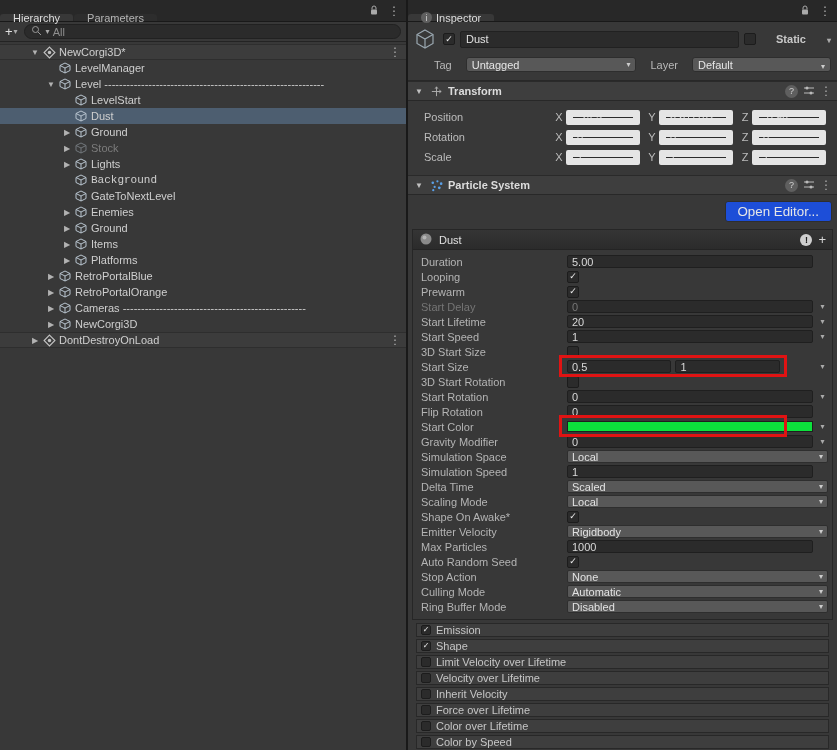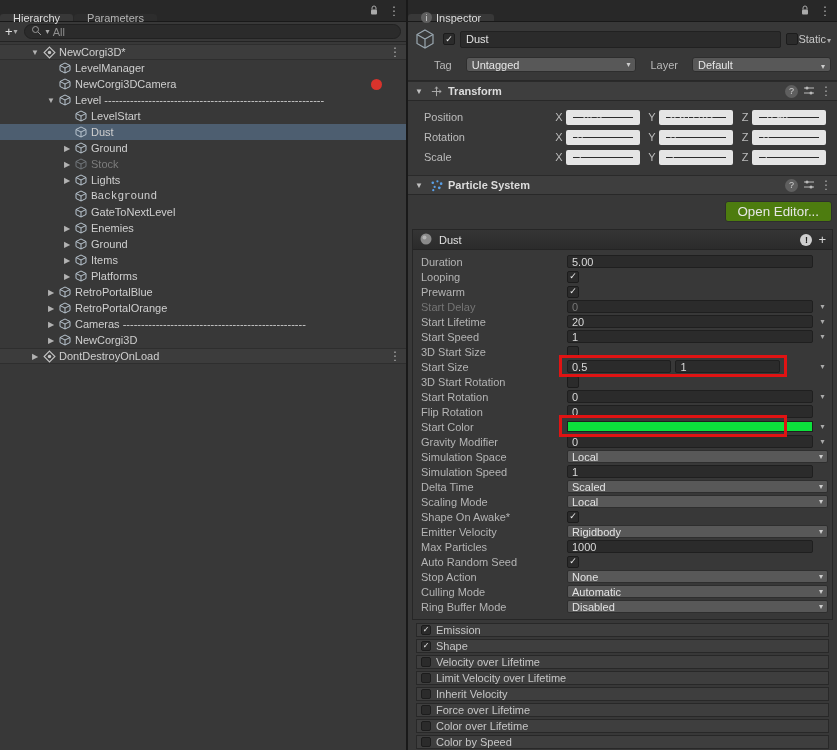--- a/index.html
+++ b/index.html
@@ -30,21 +30,21 @@
   .arrow { width:14px; min-width:14px; text-align:center; font-size:8px; color:#b2b2b2; }
   .ticon { width:14px; min-width:14px; height:13px; display:inline-flex; align-items:center; justify-content:center; margin-right:3px; }
   .tlabel { color:#cfcfcf; }
   .row-menu { position:absolute; right:5px; color:#b0b0b0; font-size:12px; }
   .red-badge { position:absolute; right:24px; top:3px; width:11px; height:11px; border-radius:50%; background:#d8332c; }
 
   .ihead { padding:5px 6px 7px 6px; border-bottom:1px solid #282828; }
   .ihrow1 { display:flex; align-items:center; gap:5px; height:24px; }
   .goicon { display:flex; align-items:center; margin-right:2px; }
   .namefield { flex:1; height:17px; background:#2b2b2b; border:1px solid #212121; border-radius:2px; display:flex; align-items:center; padding:0 5px; color:#e2e2e2; }
-  .static-wrap { display:flex; align-items:flex-end; gap:0; color:#c8c8c8; }
+  .static-wrap { display:flex; align-items:flex-end; gap:20px; color:#c8c8c8;font-weight:bold; }
   .ihrow2 { display:flex; align-items:center; gap:14px; height:17px; margin-top:5px; padding-left:20px; color:#b8b8b8; }
   .select { background:#585858; border:1px solid #2e2e2e; border-radius:3px; height:15px; display:flex; align-items:center; justify-content:space-between; padding:0 5px; color:#e6e6e6; }
   .select.tagsel { flex:1.25; }
   .select.layersel { flex:1;align-items:flex-end; }
   .sel-arrow { font-size:8px; color:#ccc; margin-left:6px; }
 
   .comp-header { height:20px; background:#3e3e3e; border-top:1px solid #2a2a2a; border-bottom:1px solid #282828; display:flex; align-items:center; gap:5px; padding:0 5px; }
   .fold { font-size:8px; color:#c0c0c0; width:12px; min-width:12px; text-align:center; }
   .comp-title { font-weight:bold; color:#dcdcdc; }
   .spacer { flex:1; }
@@ -52,21 +52,21 @@
   .circ { width:13px; height:13px; border-radius:50%; background:#5f5f5f; color:#d2d2d2; font-size:9px; display:flex; align-items:center; justify-content:center; }
 
   .tbody { padding:6px 4px 8px 4px; }
   .vecrow { display:flex; align-items:center; height:20px; padding-right:2px; }
   .vlabel { flex:0 0 140px; padding-left:12px; color:#bcbcbc; }
   .axis { width:14px; min-width:14px; text-align:center; color:#bcbcbc; }
   .vfield { flex:1; height:15px; background:#2b2b2b; border:7px solid #e5e5e5; border-radius:2px; padding:0 4px; display:flex; align-items:center; color:#dcdcdc; margin-right:5px; overflow:hidden; }
 
   .psbody { padding:4px 4px 0 4px; }
   .open-row { display:flex; justify-content:flex-end; padding:2px 1px 7px 1px; }
-  .btn { background:#4d7c0f; border:1px solid #2e2e2e; border-radius:3px; padding:2px 12px; color:#e6e6e6; }
+  .btn { background:#1d4ed8; border:1px solid #2e2e2e; border-radius:3px; padding:2px 12px; color:#e6e6e6; }
 
   .module-panel { border:1px solid #262626; }
   .module-header { height:20px; background:linear-gradient(#353535,#2b2b2b); display:flex; align-items:center; gap:6px; padding:0 6px; border-bottom:1px solid #242424; }
   .module-title { color:#e0e0e0; flex:1; }
   .wicon { width:12px; height:12px; border-radius:50%; background:#cfcfcf; color:#222; font-size:9px; font-weight:bold; display:flex; align-items:center; justify-content:center; }
   .plusicon { color:#d8d8d8; font-size:13px; line-height:1; }
 
   .props { padding:4px 0 5px 0; background:#383838; }
   .prow { height:15px; display:flex; align-items:center; padding:0 4px 0 8px; }
   .plabel { flex:0 0 146px; color:#b4b4b4; white-space:nowrap; overflow:hidden; }
@@ -137,33 +137,20 @@
           <span class="arrow"></span>
           <span class="ticon">
             <svg width="12" height="12" viewBox="0 0 12 12">
               <g fill="none" stroke="#b8c4cf">
                 <path d="M6 1 L11 3.5 L11 8.5 L6 11 L1 8.5 L1 3.5 Z"></path>
                 <path d="M1 3.5 L6 6 L11 3.5 M6 6 L6 11"></path>
               </g>
             </svg>
           </span>
           <span class="tlabel">LevelManager</span>
-        </div>
-        <div class="trow" style="padding-left: 44px;">
-          <span class="arrow"></span>
-          <span class="ticon">
-            <svg width="12" height="12" viewBox="0 0 12 12">
-              <g fill="none" stroke="#b8c4cf">
-                <path d="M6 1 L11 3.5 L11 8.5 L6 11 L1 8.5 L1 3.5 Z"></path>
-                <path d="M1 3.5 L6 6 L11 3.5 M6 6 L6 11"></path>
-              </g>
-            </svg>
-          </span>
-          <span class="tlabel">NewCorgi3DCamera</span>
-          <span class="red-badge"></span>
         </div>
         <div class="trow" style="padding-left: 44px;">
           <span class="arrow">▼</span>
           <span class="ticon">
             <svg width="12" height="12" viewBox="0 0 12 12">
               <g fill="none" stroke="#b8c4cf">
                 <path d="M6 1 L11 3.5 L11 8.5 L6 11 L1 8.5 L1 3.5 Z"></path>
                 <path d="M1 3.5 L6 6 L11 3.5 M6 6 L6 11"></path>
               </g>
             </svg>
@@ -703,25 +690,25 @@
             <div class="mod-row">
               <span class="cb small">✓</span>
               <span class="mlabel">Emission</span>
             </div>
             <div class="mod-row">
               <span class="cb small">✓</span>
               <span class="mlabel">Shape</span>
             </div>
             <div class="mod-row">
               <span class="cb small"></span>
+              <span class="mlabel">Limit Velocity over Lifetime</span>
+            </div>
+            <div class="mod-row">
+              <span class="cb small"></span>
               <span class="mlabel">Velocity over Lifetime</span>
-            </div>
-            <div class="mod-row">
-              <span class="cb small"></span>
-              <span class="mlabel">Limit Velocity over Lifetime</span>
             </div>
             <div class="mod-row">
               <span class="cb small"></span>
               <span class="mlabel">Inherit Velocity</span>
             </div>
             <div class="mod-row">
               <span class="cb small"></span>
               <span class="mlabel">Force over Lifetime</span>
             </div>
             <div class="mod-row">

